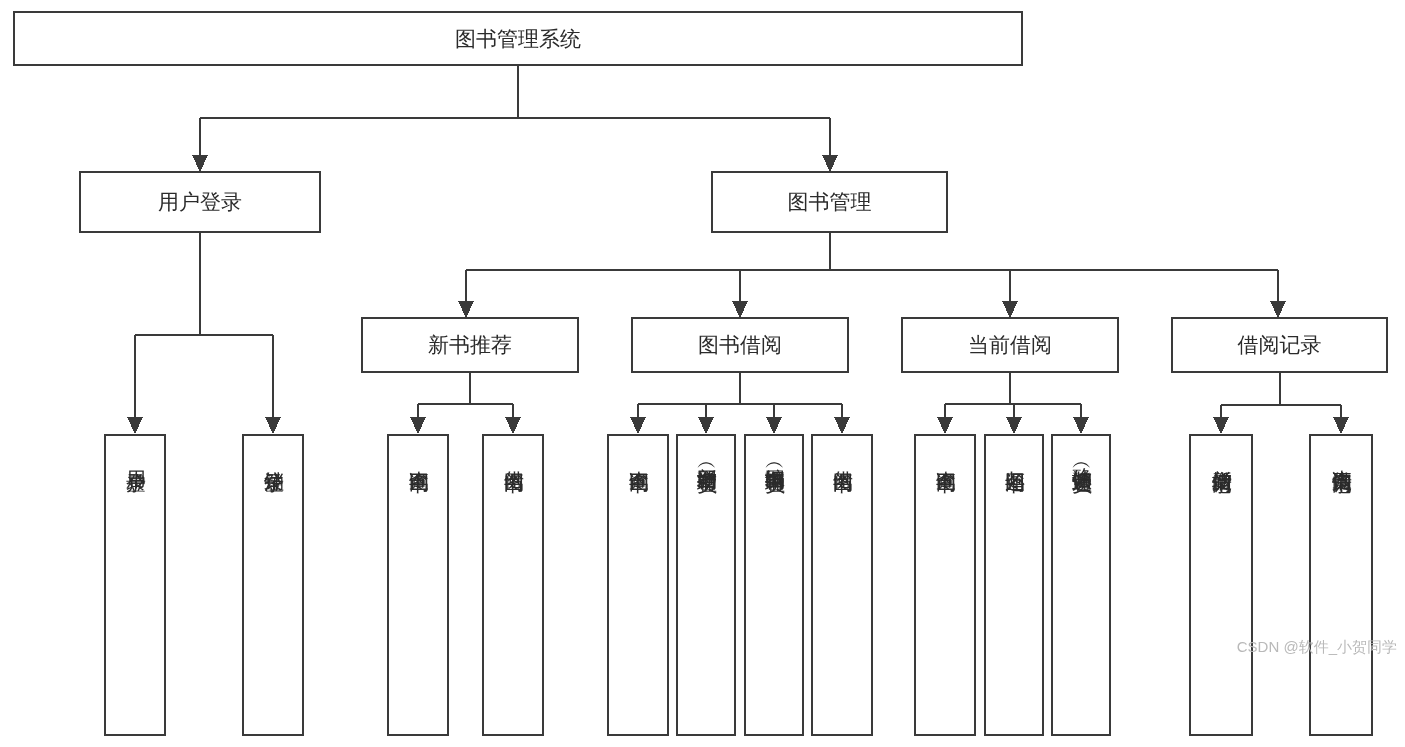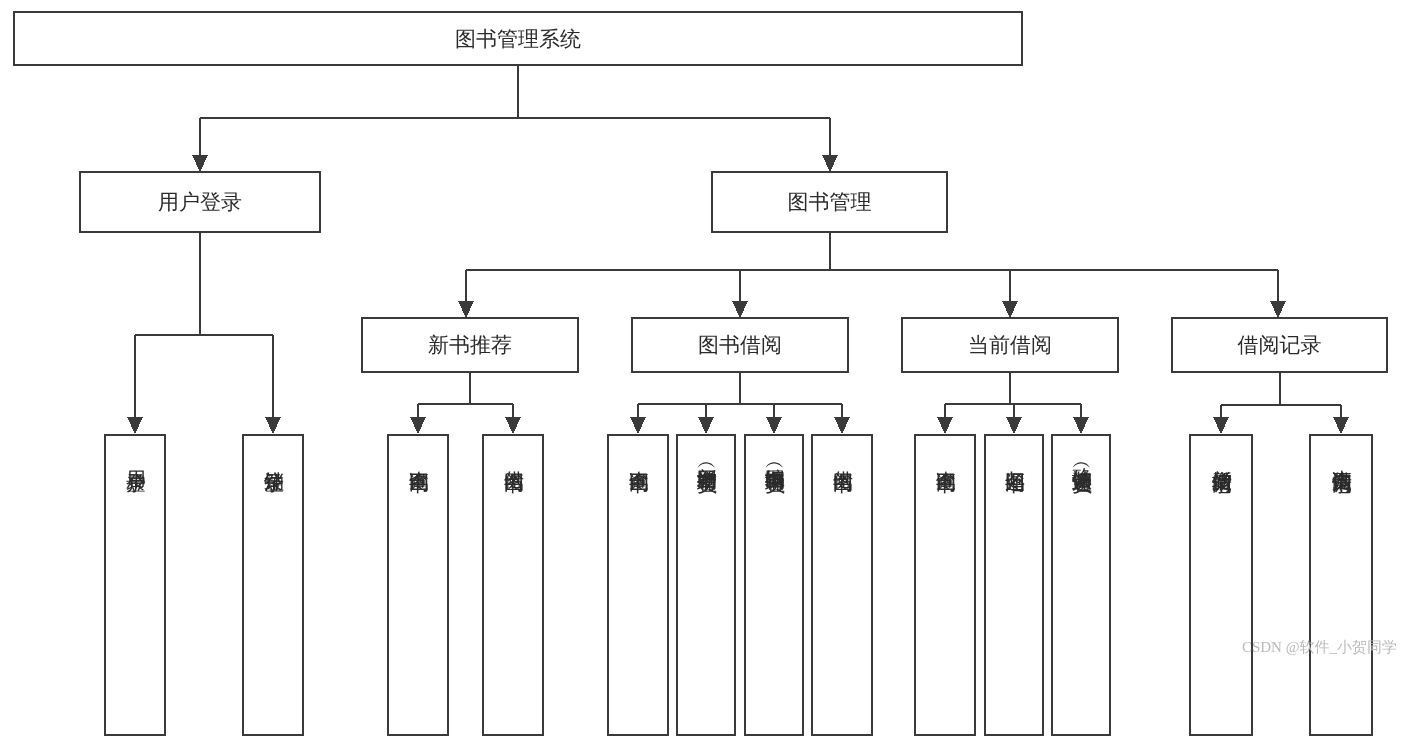--- a/index.html
+++ b/index.html
@@ -56,21 +56,21 @@
     writing-mode: vertical-rl;
     text-orientation: upright;
     letter-spacing: 1px;
   }
   .watermark-text {
     position: absolute;
     right: 8px;
     bottom: 4px;
     font-size: 15px;
     color: #b9b9b9;
-    font-family: Liberation Serif, serif;
+    font-family: Liberation Sans, sans-serif;
     white-space: nowrap;
     user-select: none;
   }
 </style>
 </head>
 <body>
 
 <div id="diagram-root">
   <svg class="diagram-canvas" viewBox="0 0 1405 747">
     <g id="connector-layer">

